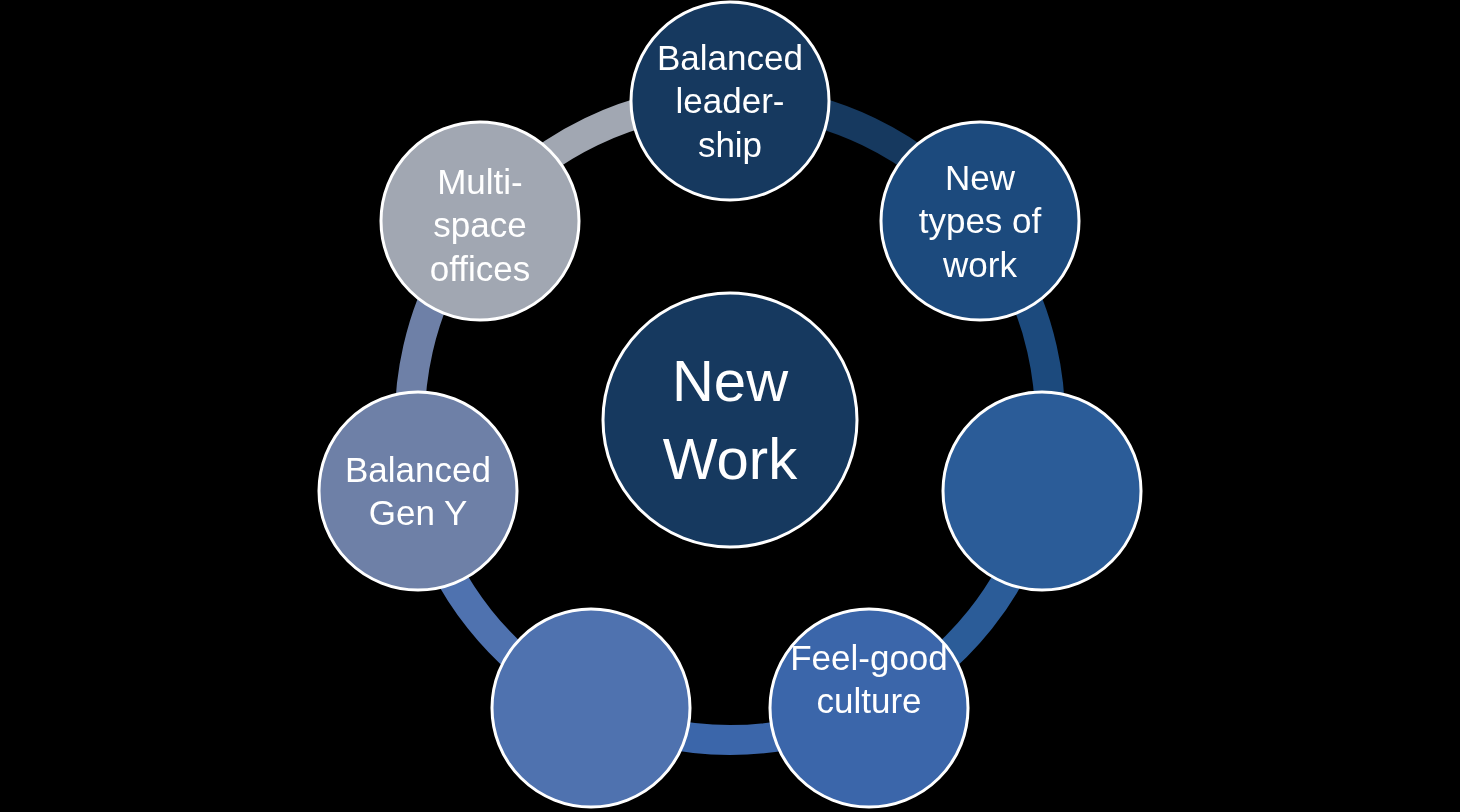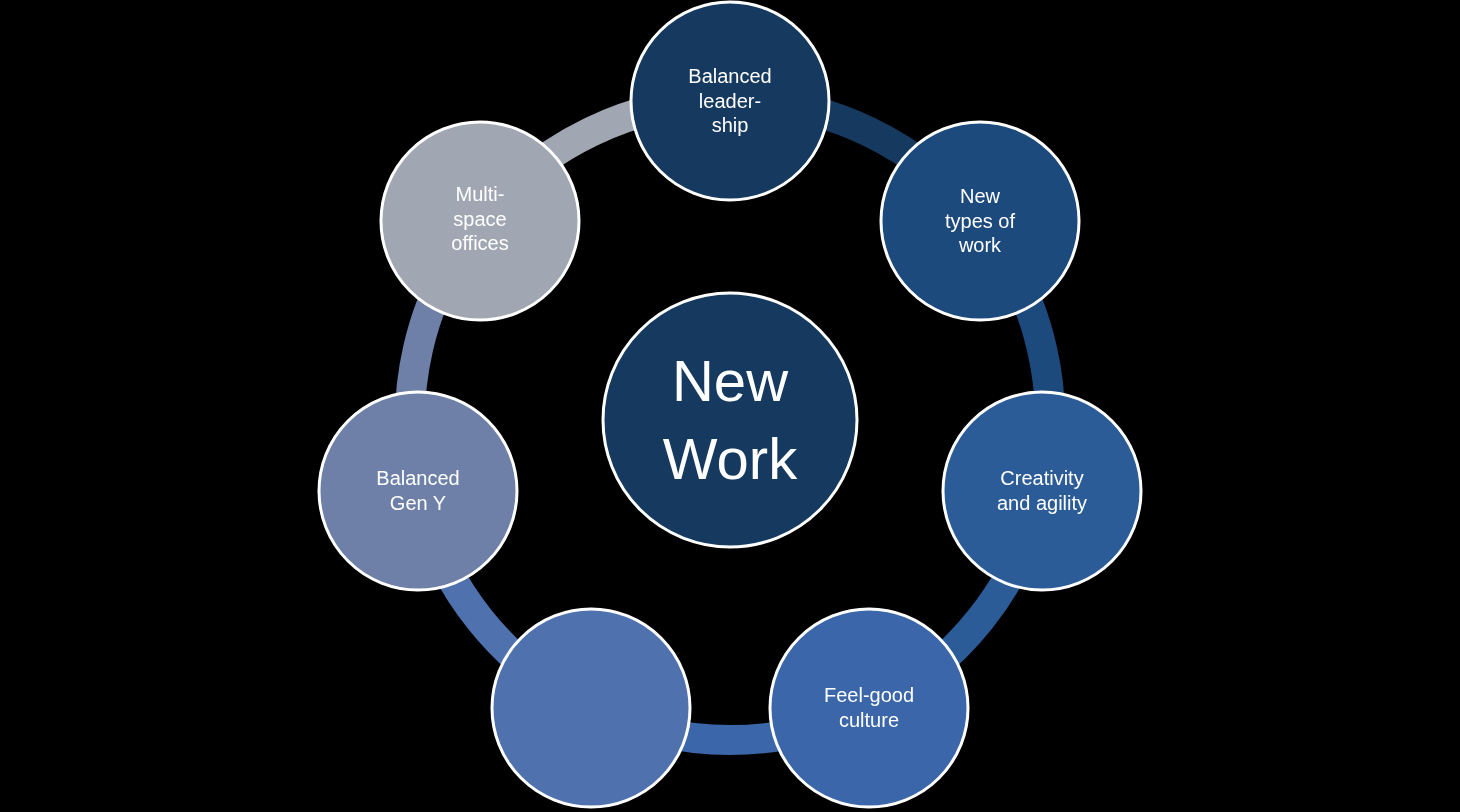--- a/index.html
+++ b/index.html
@@ -26,38 +26,38 @@
     align-items: center;
     justify-content: center;
     text-align: center;
     white-space: pre-line;
     color: #ffffff;
     pointer-events: none;
   }
   .label.satellite {
     width: 198px;
     height: 198px;
-    font-size: 20px;
+    font-size: 35px;
     line-height: 1.24;
   }
   .label.center {
     left: 602px;
     top: 292px;
     width: 256px;
     height: 256px;
     font-size: 58px;
     line-height: 1.35;
   }
   .pos-balanced    { left: 631px; top:   2px; }
   .pos-newtypes    { left: 881px; top: 122px; }
   .pos-creativity  { left: 943px; top: 392px; }
-  .pos-feelgood    { left: 770px; top: 609px; }
+  .pos-feelgood    { left: 770px; top: 580px; }
   .pos-multiple    { left: 492px; top: 609px; }
   .pos-attitude    { left: 319px; top: 392px; }
-  .pos-multispace  { left: 381px; top: 120px; }
+  .pos-multispace  { left: 381px; top: 126px; }
 </style>
 </head>
 <body>
 
 <div class="stage">
 
   <svg width="1460" height="812" viewBox="0 0 1460 812">
 
     <g fill="none" stroke-width="30">
       <path d="M 730 100 A 320 320 0 0 1 980.2 220.5" stroke="#16395F"></path>
@@ -82,22 +82,20 @@
   </svg>
 
   <div class="label center">New
 Work</div>
   <div class="label satellite pos-balanced">Balanced
 leader-
 ship</div>
   <div class="label satellite pos-newtypes">New
 types of
 work</div>
-  <div class="label satellite pos-creativity">Creativity
-and agility</div>
   <div class="label satellite pos-feelgood">Feel-good
 culture</div>
   <div class="label satellite pos-attitude">Balanced
 Gen Y</div>
   <div class="label satellite pos-multispace">Multi-
 space
 offices</div>
 
 </div>
 

